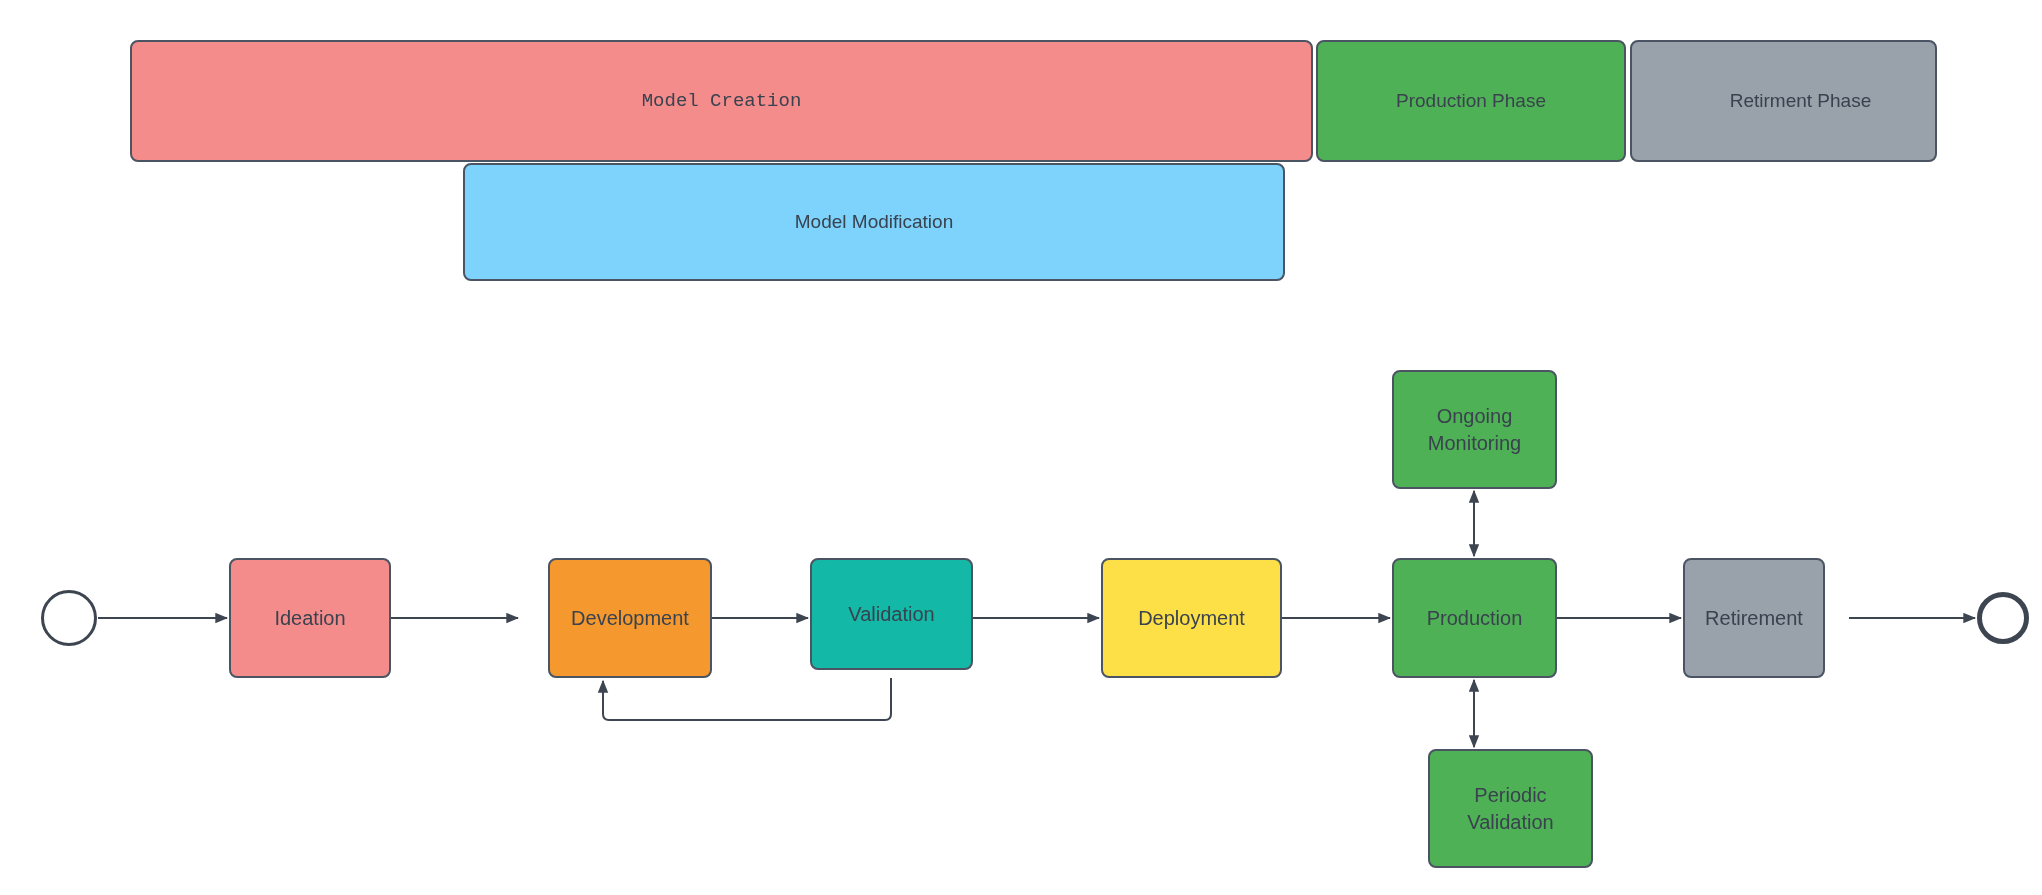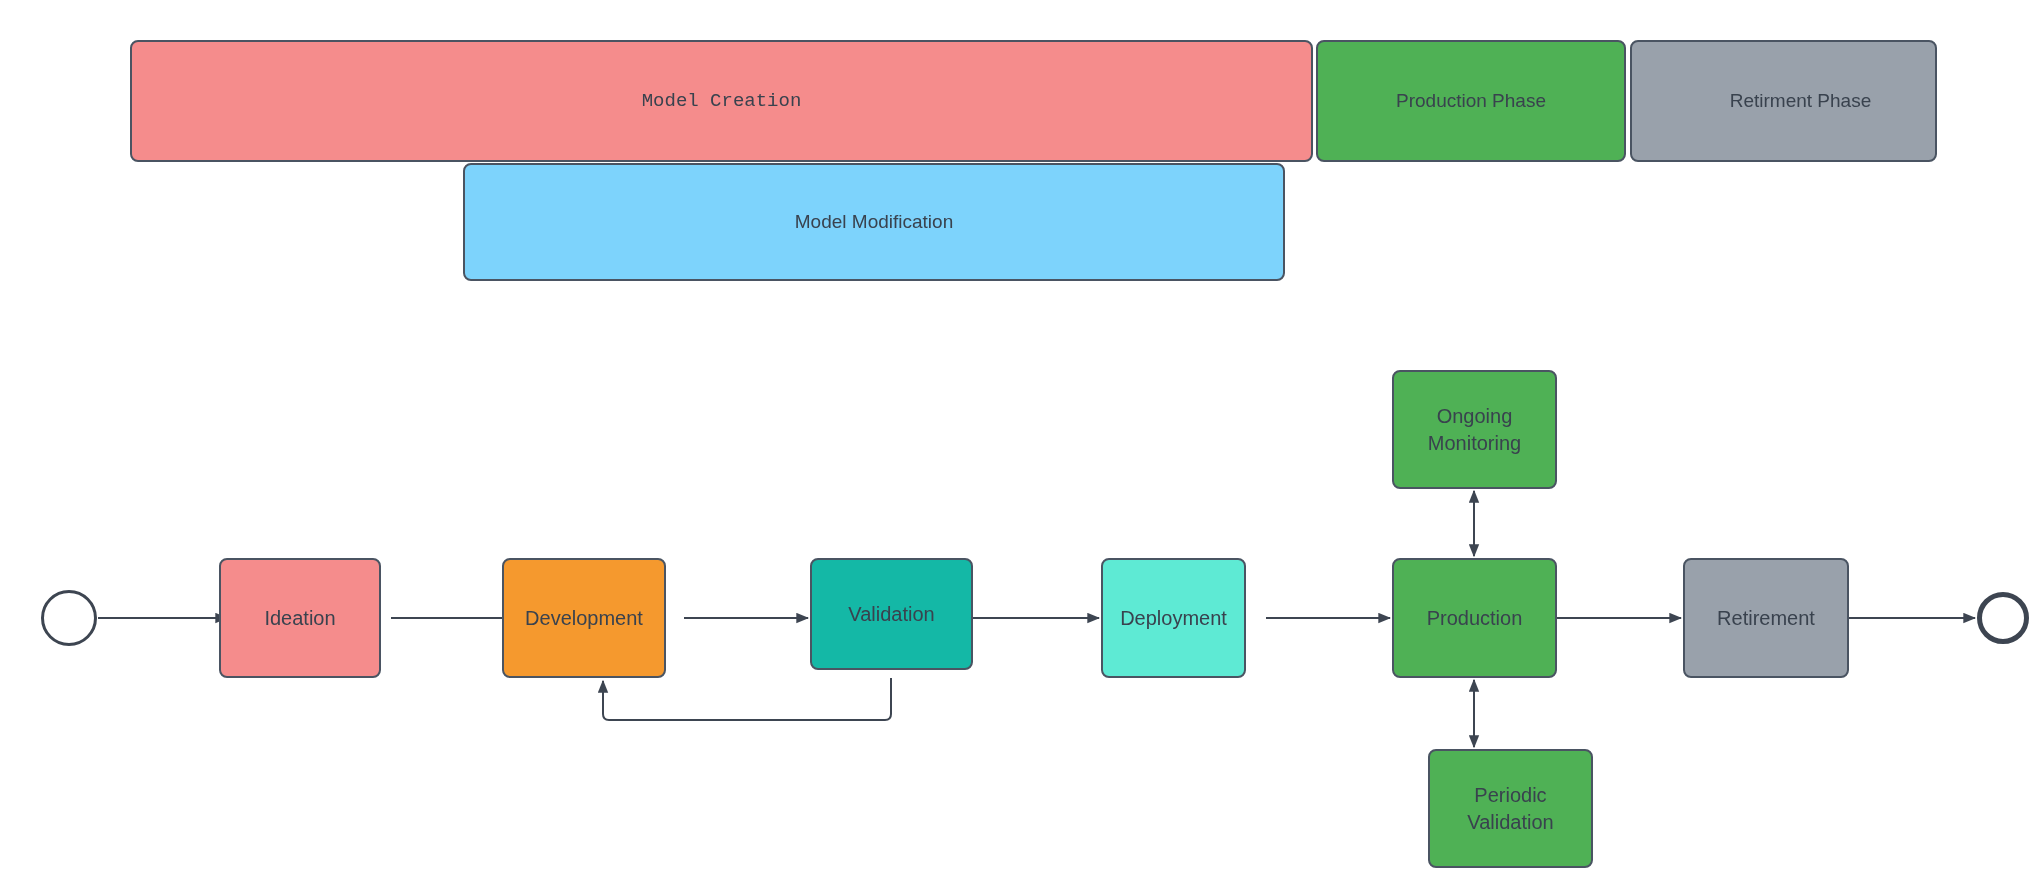--- a/index.html
+++ b/index.html
@@ -82,38 +82,38 @@
   <div class="shape phase" style="left: 1630px; top: 40px; width: 307px; height: 122px; background-color: rgb(153, 161, 171); padding-left: 34px;">
     <span class="label">Retirment Phase</span>
   </div>
   <div class="shape phase" style="left: 463px; top: 163px; width: 822px; height: 118px; background-color: #7dd3fc;">
     <span class="label">Model Modification</span>
   </div>
 
   <div class="event start" style="left:41px; top:590px; width:56px; height:56px;"></div>
   <div class="event end" style="left:1977px; top:592px; width:52px; height:52px;"></div>
 
-  <div class="shape node" style="left: 219px; top: 558px; width: 162px; height: 120px; background-color: rgb(245, 140, 140);">
+  <div class="shape node" style="left: 229px; top: 558px; width: 162px; height: 120px; background-color: rgb(245, 140, 140);">
     <span class="label">Ideation</span>
   </div>
-  <div class="shape node" style="left: 502px; top: 558px; width: 164px; height: 120px; background-color: rgb(245, 153, 46);">
+  <div class="shape node" style="left: 548px; top: 558px; width: 164px; height: 120px; background-color: rgb(245, 153, 46);">
     <span class="label">Development</span>
   </div>
   <div class="shape node" style="left: 810px; top: 558px; width: 163px; height: 112px; background-color: #14b8a6;">
     <span class="label">Validation</span>
   </div>
-  <div class="shape node" style="left: 1101px; top: 558px; width: 145px; height: 120px; background-color: #5eead4;">
+  <div class="shape node" style="left: 1101px; top: 558px; width: 181px; height: 120px; background-color: #fde047;">
     <span class="label">Deployment</span>
   </div>
   <div class="shape node" style="left: 1392px; top: 558px; width: 165px; height: 120px; background-color: rgb(79, 177, 85);">
     <span class="label">Production</span>
   </div>
   <div class="shape node" style="left: 1392px; top: 370px; width: 165px; height: 119px; background-color: rgb(79, 177, 85); align-items: center;">
     <span class="label">Ongoing Monitoring</span>
   </div>
   <div class="shape node" style="left: 1428px; top: 749px; width: 165px; height: 119px; background-color: rgb(79, 177, 85);">
     <span class="label">Periodic Validation</span>
   </div>
-  <div class="shape node" style="left: 1683px; top: 558px; width: 166px; height: 120px; background-color: rgb(153, 161, 171);">
+  <div class="shape node" style="left: 1683px; top: 558px; width: 142px; height: 120px; background-color: rgb(153, 161, 171);">
     <span class="label">Retirement</span>
   </div>
 
 </div>
 
 </body></html>

